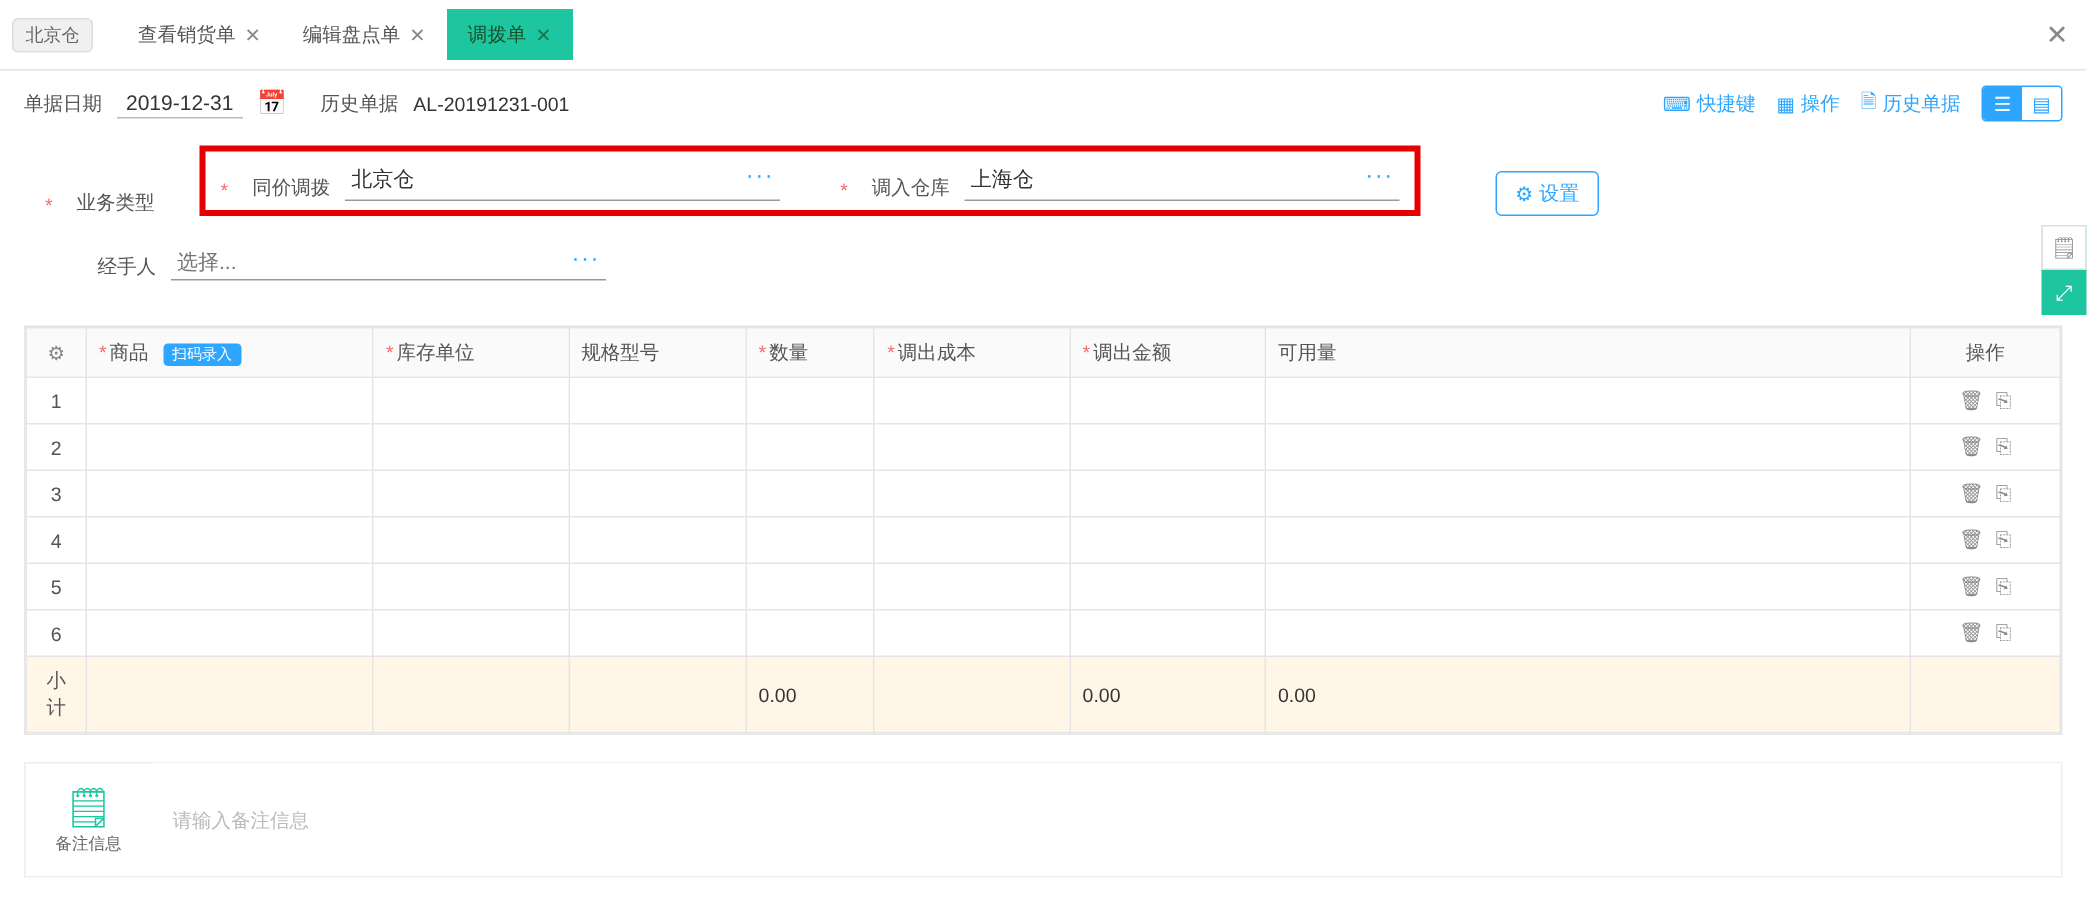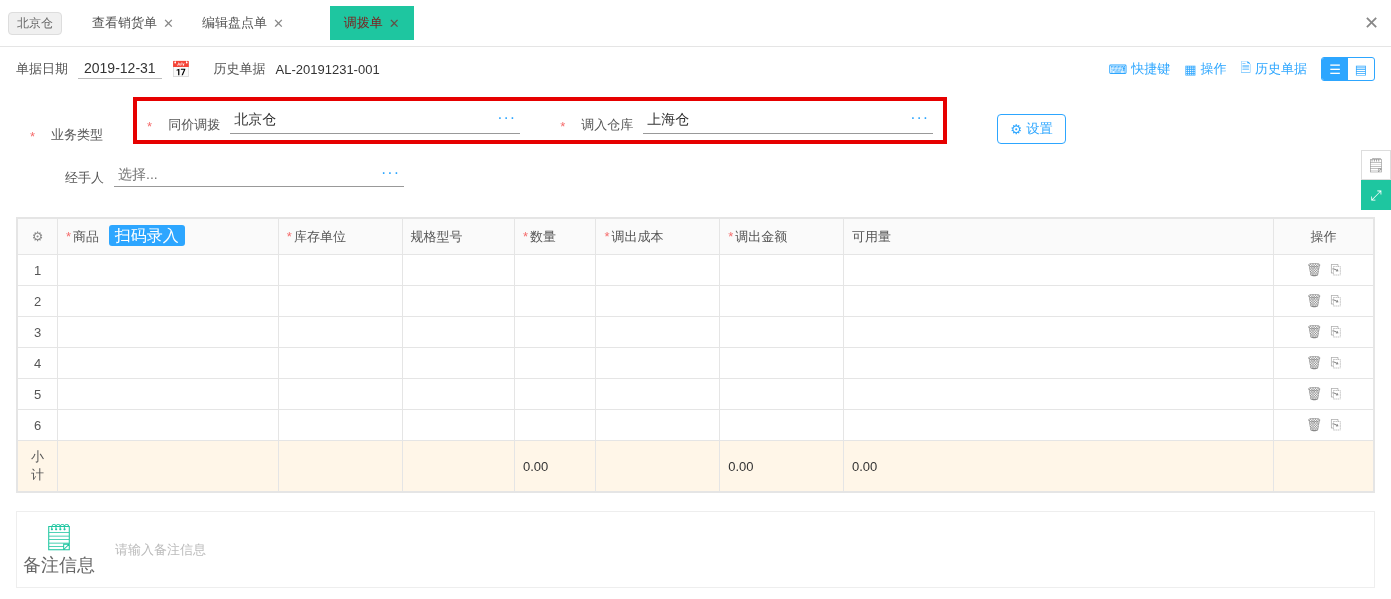--- a/index.html
+++ b/index.html
@@ -1,20 +1,20 @@
 <!DOCTYPE html>
 <html><head>
 <meta charset="utf-8">
 <style>
 * { box-sizing: border-box; margin: 0; padding: 0; }
 body { font-family: -apple-system, "Helvetica Neue", Arial, sans-serif; font-size: 13px; color: #333; background: #fff; width: 1391px; }
 .header-tabs { display: flex; align-items: center; border-bottom: 1px solid #e5e5e5; padding: 6px 8px; position: relative; }
 .pill { background: #f0f0f0; border: 1px solid #ddd; border-radius: 4px; padding: 2px 8px; font-size: 12px; color: #666; margin-right: 16px; }
 .tab { padding: 8px 14px; color: #555; cursor: pointer; display: flex; align-items: center; gap: 6px; }
-.tab.active { background: #1ec6a0; color: #7f1d1d; margin-left: 32px; }
+.tab.active { background: #1ec6a0; color: #14532d; }
 .tab .close { font-size: 13px; opacity: 0.7; }
 .hdr-close { position: absolute; right: 12px; top: 50%; transform: translateY(-50%); font-size: 18px; color: #888; cursor: pointer; }
 .meta-row { display: flex; align-items: center; padding: 10px 16px; gap: 10px; }
 .meta-label { color: #555; }
 .date-val { color: #333; border-bottom: 1px solid #bbb; padding: 0 6px 2px; font-size: 14px; }
 .cal-icon { color: #2da6ff; font-size: 16px; margin-right: 12px; }
 .meta-right { margin-left: auto; display: flex; align-items: center; gap: 14px; }
 .link-btn { color: #2da6ff; cursor: pointer; display: flex; align-items: center; gap: 4px; font-size: 13px; }
 .viewtoggle { display: flex; border: 1px solid #2da6ff; border-radius: 3px; overflow: hidden; }
 .viewtoggle span { width: 26px; height: 22px; display: flex; align-items: center; justify-content: center; font-size: 13px; }
@@ -35,28 +35,28 @@
 .settings-btn { margin-left: 20px; border: 1px solid #2da6ff; color: #2da6ff; background: #fff; border-radius: 4px; padding: 5px 12px; cursor: pointer; display: flex; align-items: center; gap: 4px; }
 .side-icons { position: fixed; right: 0; top: 150px; display: flex; flex-direction: column; }
 .side-icons span { width: 30px; height: 30px; border: 1px solid #ddd; display: flex; align-items: center; justify-content: center; font-size: 14px; background: #fff; color: #888; cursor: pointer; }
 .side-icons span.green { background: #1ec6a0; color: #fff; border-color: #1ec6a0; }
 .grid-wrap { margin: 0 16px; border: 1px solid #e5e5e5; }
 table { border-collapse: collapse; width: 100%; }
 th, td { border: 1px solid #e5e5e5; font-size: 13px; padding: 7px 8px; text-align: left; }
 th { background: #fafafa; font-weight: normal; color: #555; }
 .gear-th { width: 40px; text-align: center; color: #888; }
 .rownum { text-align: center; color: #555; width: 40px; }
-.scan-badge { background: #2da6ff; color: #fff; border-radius: 3px; padding: 2px 6px; font-size: 16px; margin-left: 6px; }
+.scan-badge { background: #2da6ff; color: #fff; border-radius: 3px; padding: 2px 6px; font-size: 10px; margin-left: 6px; }
 .ops-col { width: 100px; text-align: center; }
 .op-icon { color: #888; margin: 0 4px; cursor: pointer; }
 tr.subtotal td { background: #fff6e8; }
 .remark-row { display: flex; align-items: center; margin: 18px 16px 0; border: 1px solid #eee; }
 .remark-left { width: 84px; text-align: center; padding: 10px 0; }
 .remark-left .ricon { color: #1ec6a0; font-size: 26px; display: block; }
-.remark-left .rtxt { font-size: 18px; color: #666; }
+.remark-left .rtxt { font-size: 11px; color: #666; }
 .remark-input { flex: 1; border: none; padding: 30px 14px; font-size: 13px; outline: none; }
 .remark-input::placeholder { color: #bbb; }
 .footer-bar { display: flex; justify-content: flex-end; gap: 14px; padding: 18px 24px; }
 </style>
 </head>
 <body>
 
 <div class="header-tabs">
   <span class="pill">北京仓</span>
   <div class="tab">

